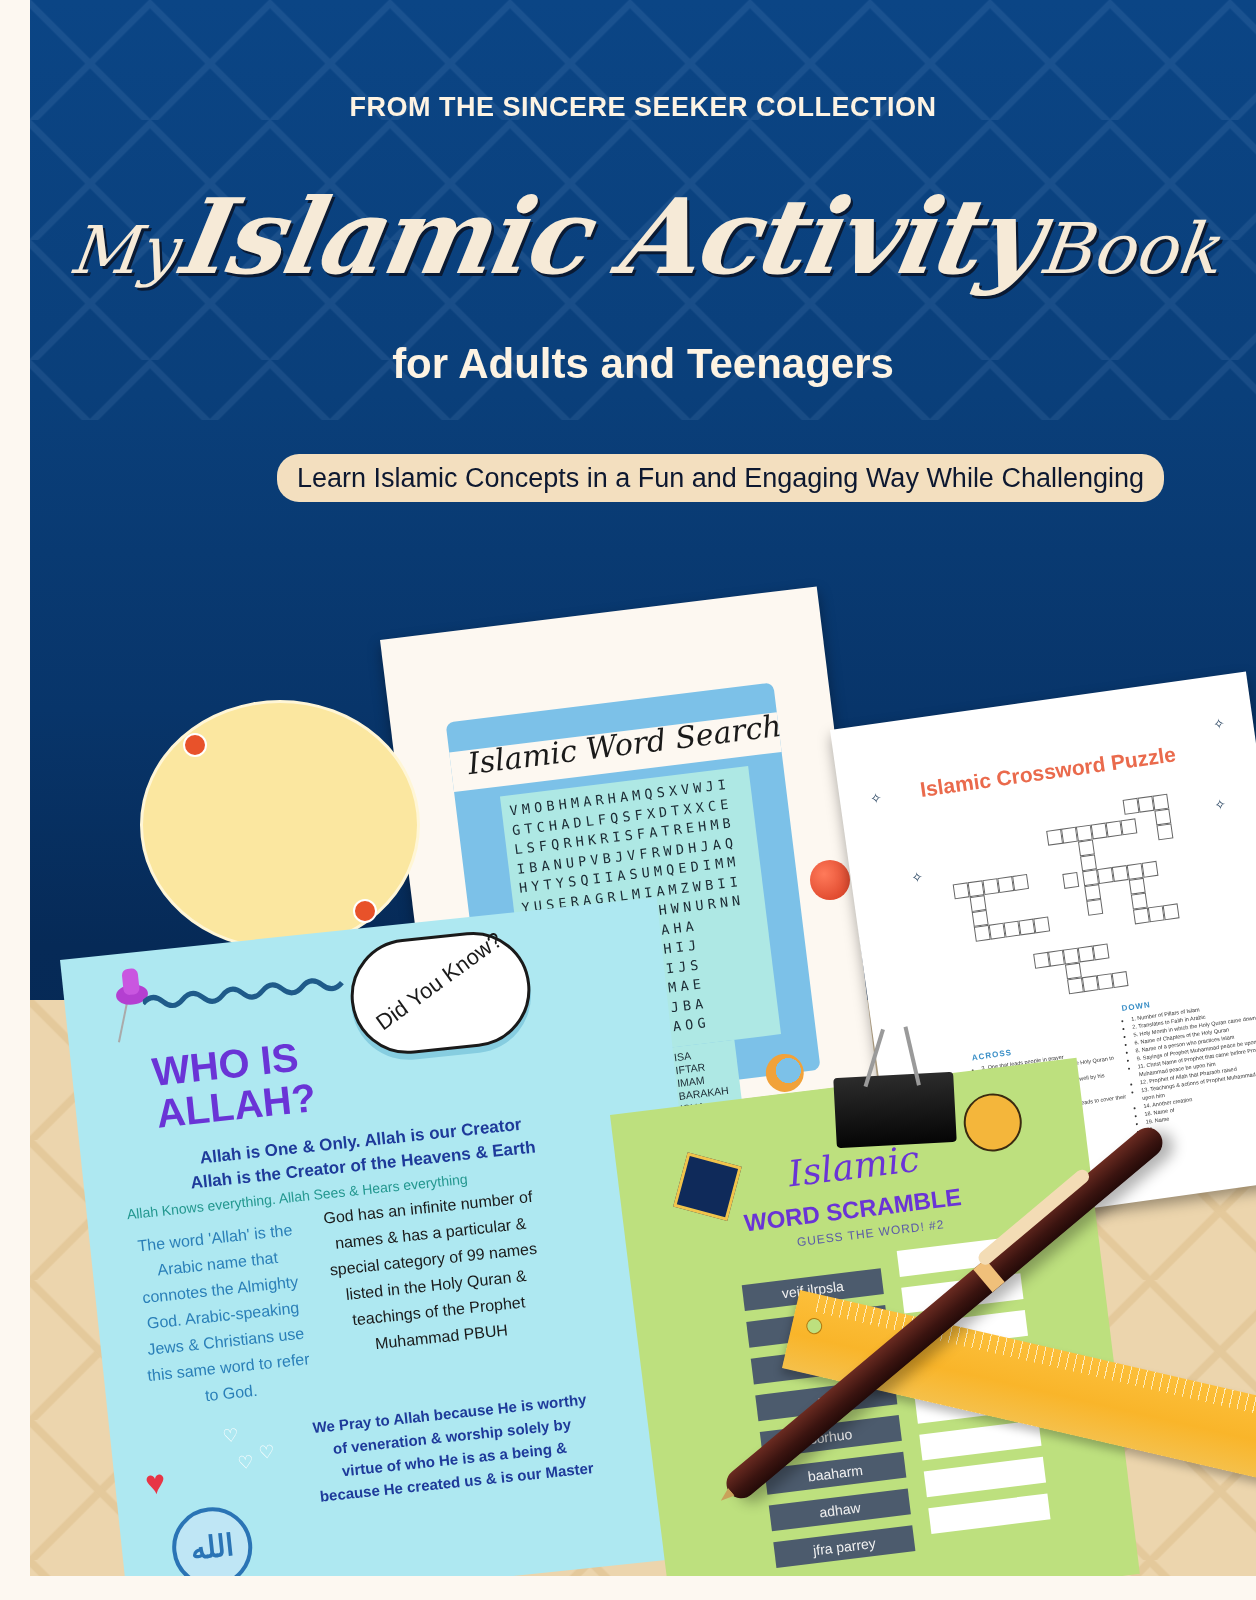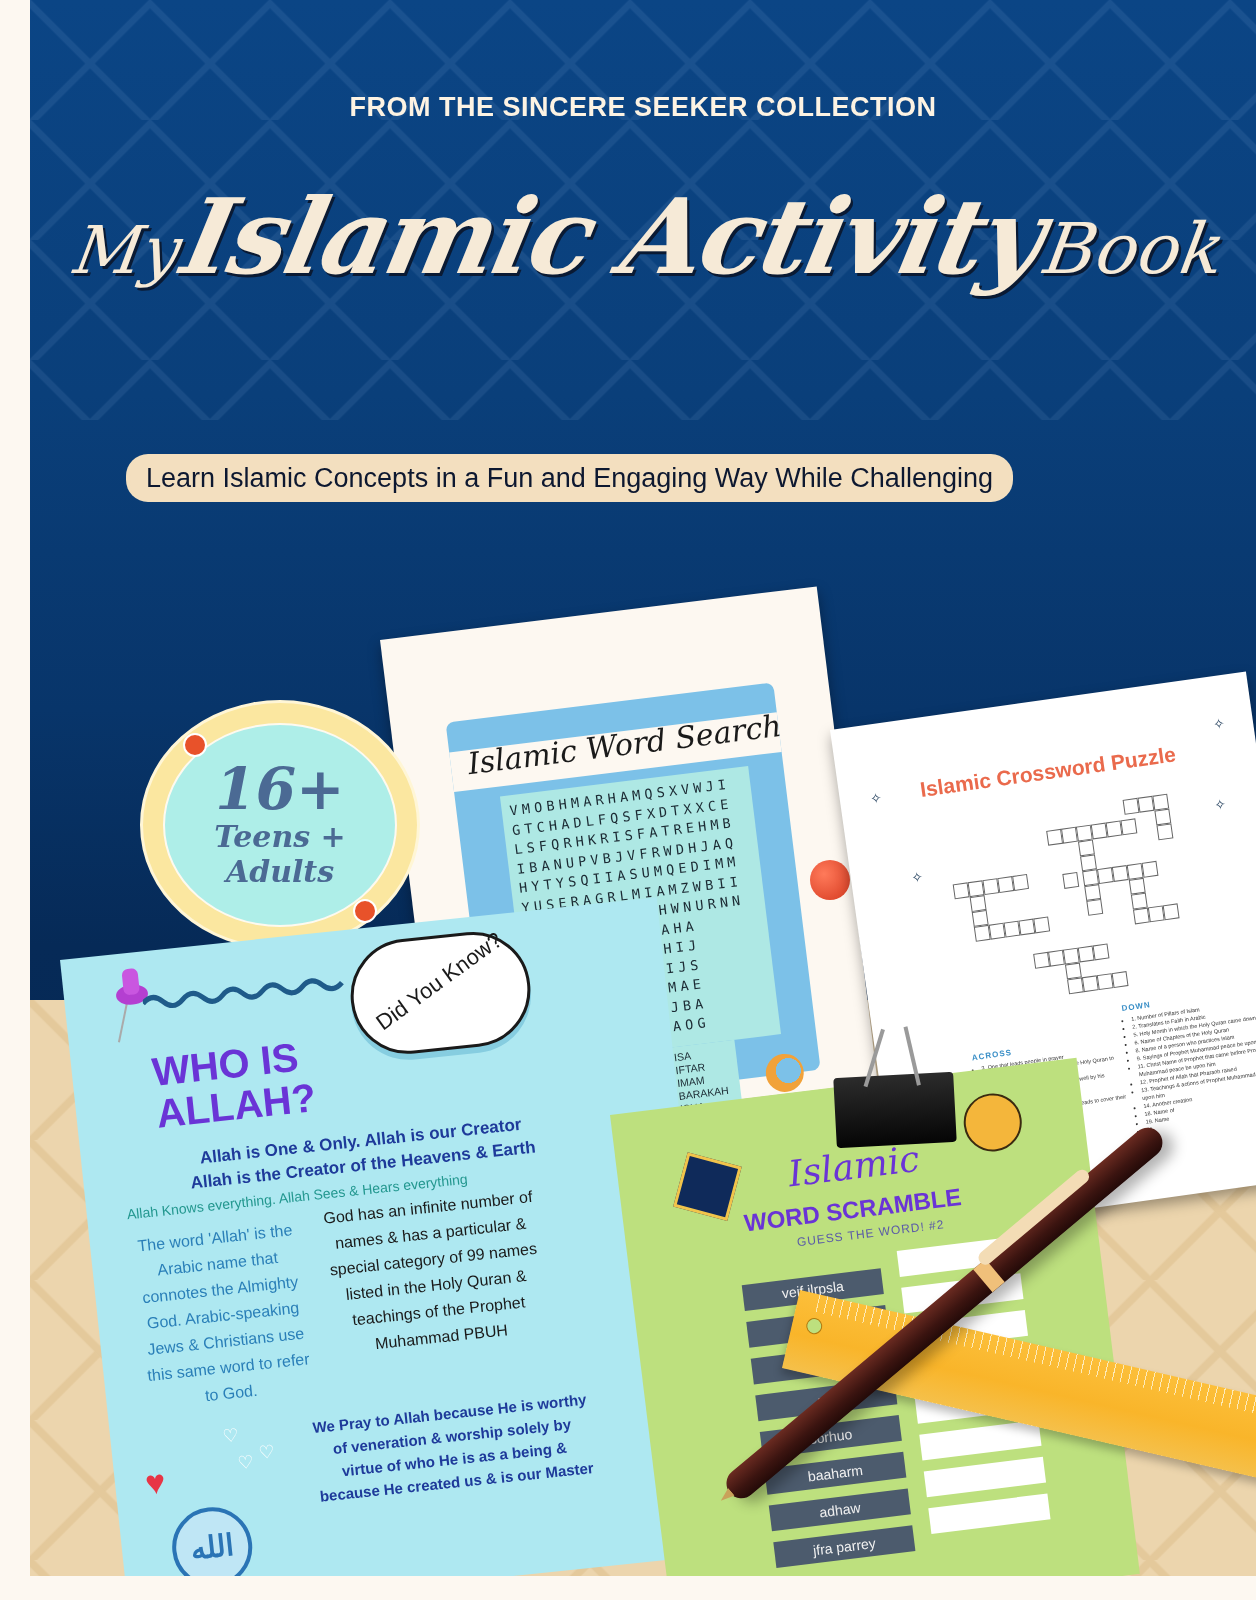--- a/index.html
+++ b/index.html
@@ -31,21 +31,21 @@
     font-weight: bold; font-size: 27px; letter-spacing: 0.5px; }
   .title-row { position: absolute; top: 175px; left: 40px; width: 1160px; height: 150px; text-align: center;
     color: #f6ead7; font-family: "DejaVu Serif", serif; font-style: italic; text-shadow: 3px 3px 0 #0a1a33; white-space: nowrap; }
   .title-row span { display: inline-block; vertical-align: baseline; }
   .t-my { font-size: 66px; transform: skewX(-10deg); }
   .t-big { font-size: 104px; font-weight: bold; transform: skewX(-12deg); letter-spacing: -3px; }
   .t-book { font-size: 70px; transform: skewX(-10deg); }
   .subtitle { position: absolute; top: 340px; left: 0; width: 100%; text-align: center; color: #fdf3e3;
     font-weight: bold; font-size: 42px; }
   .tagline {
-    position: absolute; top: 458px; left: 100px; width: 1030px; text-align: left;
+    position: absolute; top: 458px; left: 100px; width: 1030px; text-align: right;
   }
   .tagline-line { display: inline-block; background: #f3dfbf; color: #0d1830; font-size: 27px; padding: 3px 16px;
     border-radius: 18px; box-shadow: 0 0 0 4px #f3dfbf; line-height: 34px; }
   .tagline-line + br + .tagline-line { margin-top: 2px; }
 
   
   .ws-page { position: absolute; left: 350px; top: 640px; width: 440px; height: 500px; background: #fdf8f1;
     transform: rotate(-7deg); transform-origin: 0 0; box-shadow: 0 6px 14px rgba(0,0,0,.35); }
   .ws-panel { position: absolute; left: 55px; top: 90px; width: 330px; height: 390px; background: #7cc1e8; border-radius: 8px; }
   .ws-stripe { position: absolute; left: 55px; top: 120px; width: 330px; height: 40px; background: #fdf8f1; }
@@ -137,20 +137,21 @@
   <div class="table-bg"></div>
 
   <div class="collection">FROM THE SINCERE SEEKER COLLECTION</div>
 
   <div class="title-row">
     <span class="t-my">My</span>
     <span class="t-big">Islamic Activity</span>
     <span class="t-book">Book</span>
   </div>
 
+  <div class="subtitle">for Adults and Teenagers</div>
 
   <div class="tagline">
     <span class="tagline-line">Learn Islamic Concepts in a Fun and Engaging Way While Challenging</span><br>
   </div>
 
   <div class="ws-page">
     <div class="ws-panel"></div>
     <div class="ws-stripe"></div>
     <div class="ws-title">Islamic Word Search</div>
     <div class="ws-grid">
@@ -268,24 +269,20 @@
       <li>12. Prophet of Allah that Pharaoh raised</li>
       <li>13. Teachings &amp; actions of Prophet Muhammad peace be upon him</li>
       <li>14. Another creation</li>
       <li>18. Name of</li>
       <li>19. Name</li>
       <li>21.</li>
     </ul>
   </div>
 
   <div class="age-badge">
-    <div class="age-inner">
-      <span class="age-num">16+</span>
-      <span class="age-label">Teens + Adults</span>
-    </div>
     <div class="dot" style="left:40px;top:30px"></div>
     <div class="dot" style="left:210px;top:196px"></div>
   </div>
 
   <div class="who-page">
     <svg class="pushpin" style="left:40px;top:10px" width="50" height="80" viewBox="0 0 50 80">
       <line x1="22" y1="40" x2="10" y2="78" stroke="#aaa" stroke-width="2"></line>
       <ellipse cx="28" cy="32" rx="16" ry="10" fill="#b43fd1"></ellipse>
       <rect x="20" y="6" width="16" height="26" rx="6" fill="#c956e0"></rect>
     </svg>

